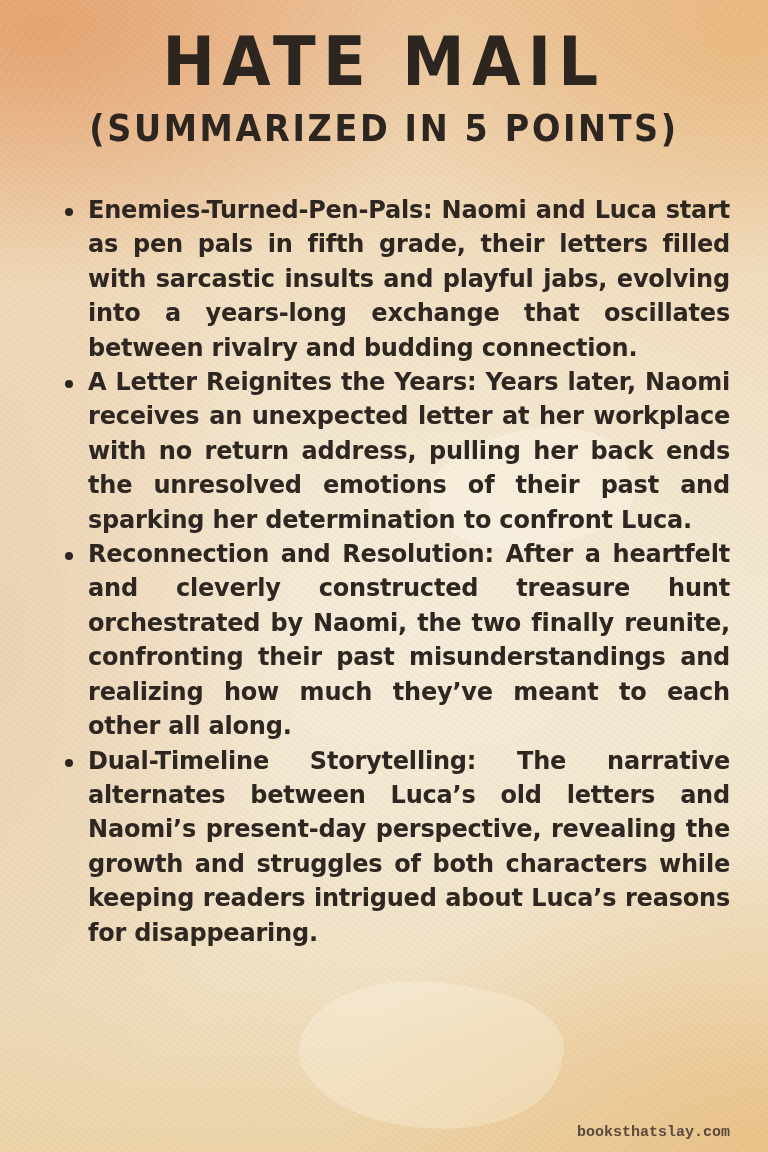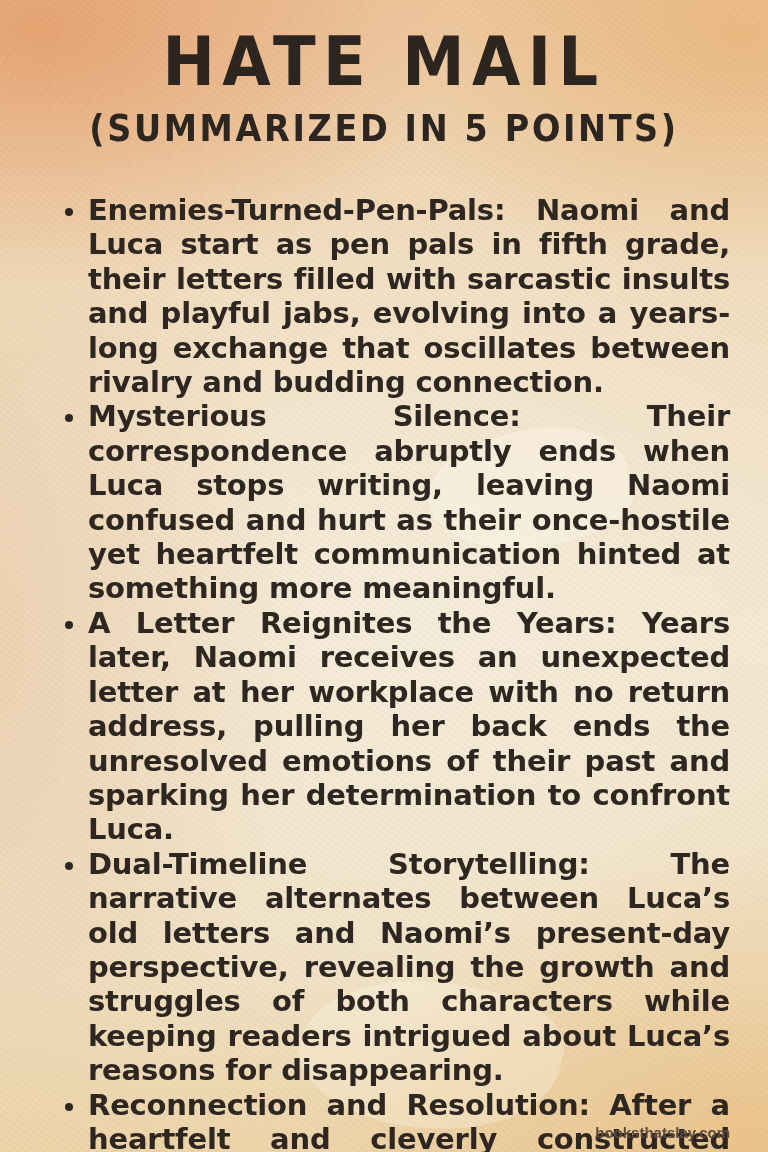--- a/index.html
+++ b/index.html
@@ -90,40 +90,40 @@
       width: 668px;
       margin: 0;
       padding: 0;
       list-style: none;
     }
     .point {
       position: relative;
       padding-left: 26px;
       font-family: "DejaVu Sans", sans-serif;
       font-weight: bold;
-      font-size: 29px;
+      font-size: 24px;
       line-height: 34.4px;
       text-align: justify;
       color: #2e2620;
       letter-spacing: -0.2px;
     }
     .bullet {
       position: absolute;
       left: 3px;
       top: 15px;
       width: 8px;
       height: 8px;
       border-radius: 50%;
       background: #2e2620;
     }
     .footer {
       position: absolute;
       right: 38px;
       top: 1123px;
-      font-family: Liberation Sans, sans-serif;
+      font-family: Liberation Mono, monospace;
       font-weight: bold;
       font-size: 15px;
       line-height: 20px;
       color: #5a4a3e;
       letter-spacing: 0px;
     }
   </style>
 </head>
 <body>
 
@@ -137,33 +137,28 @@
 </div>
 
 <ul class="points">
   <li class="point">
     <span class="bullet"></span>
     <span>Enemies-Turned-Pen-Pals:</span>
     <span>Naomi and Luca start as pen pals in fifth grade, their letters filled with sarcastic insults and playful jabs, evolving into a years-long exchange that oscillates between rivalry and budding connection.</span>
   </li>
   <li class="point">
     <span class="bullet"></span>
-    <span>Mysterious Silence:</span>
-    <span>Their correspondence abruptly ends when Luca stops writing, leaving Naomi confused and hurt as their once-hostile yet heartfelt communication hinted at something more meaningful.</span>
+    <span>A Letter Reignites the Years:</span>
+    <span>Years later, Naomi receives an unexpected letter at her workplace with no return address, pulling her back ends the unresolved emotions of their past and sparking her determination to confront Luca.</span>
   </li>
   <li class="point">
     <span class="bullet"></span>
-    <span>A Letter Reignites the Years:</span>
-    <span>Years later, Naomi receives an unexpected letter at her workplace with no return address, pulling her back ends the unresolved emotions of their past and sparking her determination to confront Luca.</span>
+    <span>Reconnection and Resolution:</span>
+    <span>After a heartfelt and cleverly constructed treasure hunt orchestrated by Naomi, the two finally reunite, confronting their past misunderstandings and realizing how much they’ve meant to each other all along.</span>
   </li>
   <li class="point">
     <span class="bullet"></span>
     <span>Dual-Timeline Storytelling:</span>
     <span>The narrative alternates between Luca’s old letters and Naomi’s present-day perspective, revealing the growth and struggles of both characters while keeping readers intrigued about Luca’s reasons for disappearing.</span>
   </li>
-  <li class="point">
-    <span class="bullet"></span>
-    <span>Reconnection and Resolution:</span>
-    <span>After a heartfelt and cleverly constructed treasure hunt orchestrated by Naomi, the two finally reunite, confronting their past misunderstandings and realizing how much they’ve meant to each other all along.</span>
-  </li>
 </ul>
 
 <div class="footer">booksthatslay.com</div>
 
 </body></html>

